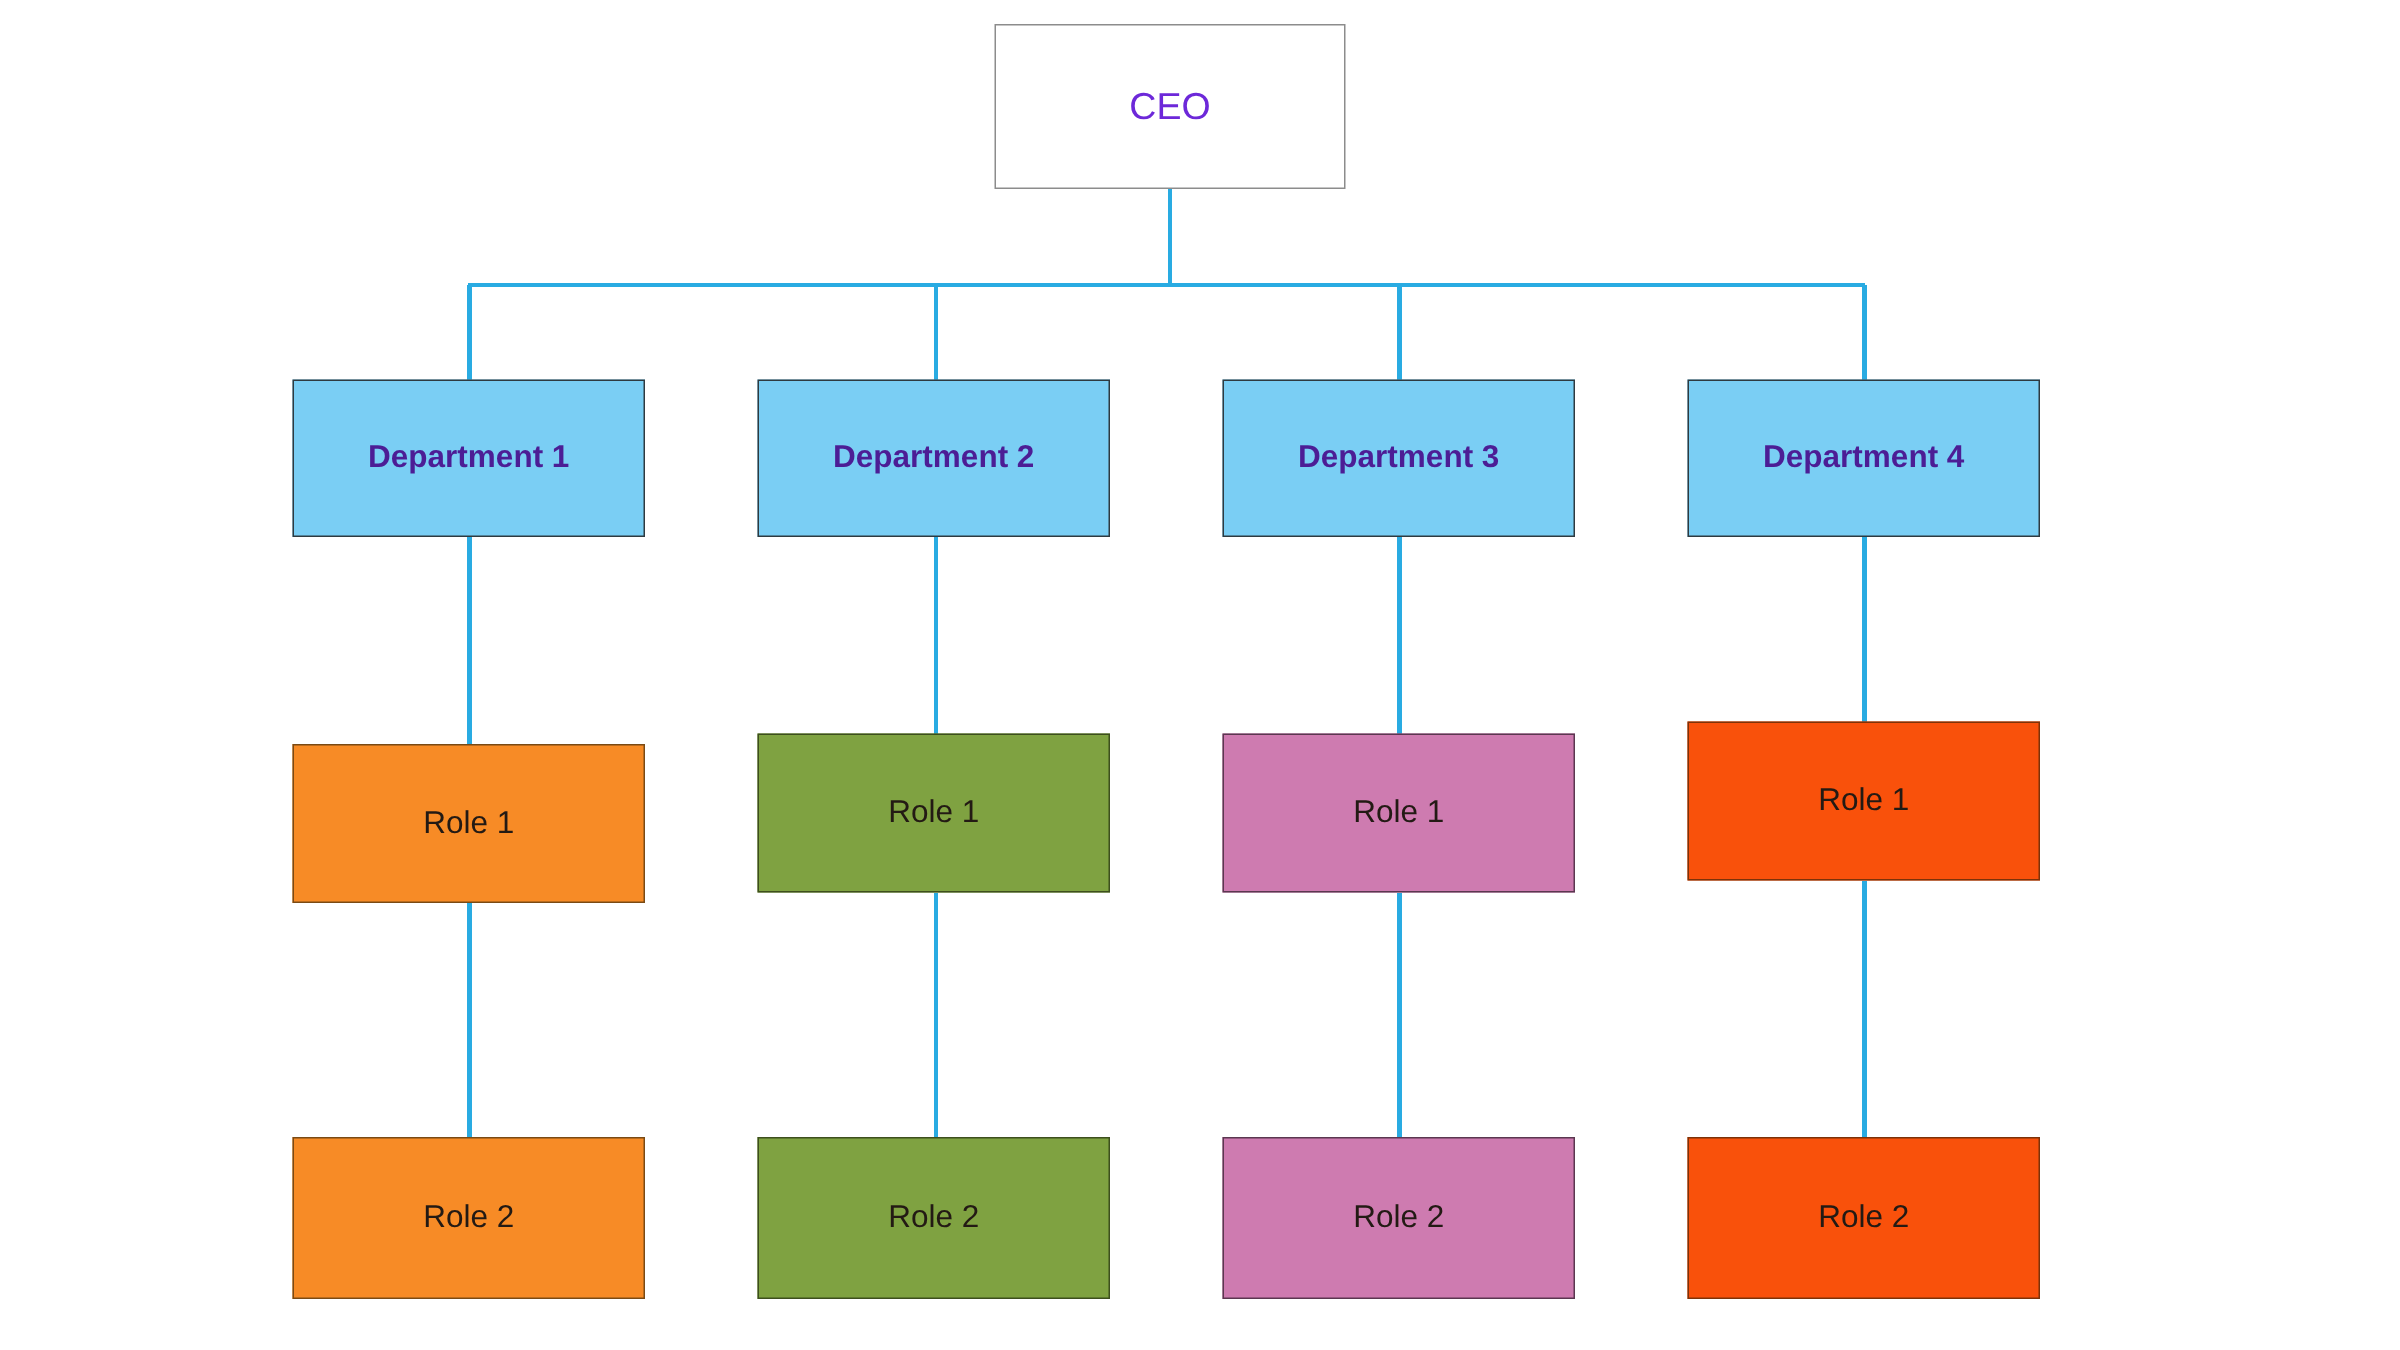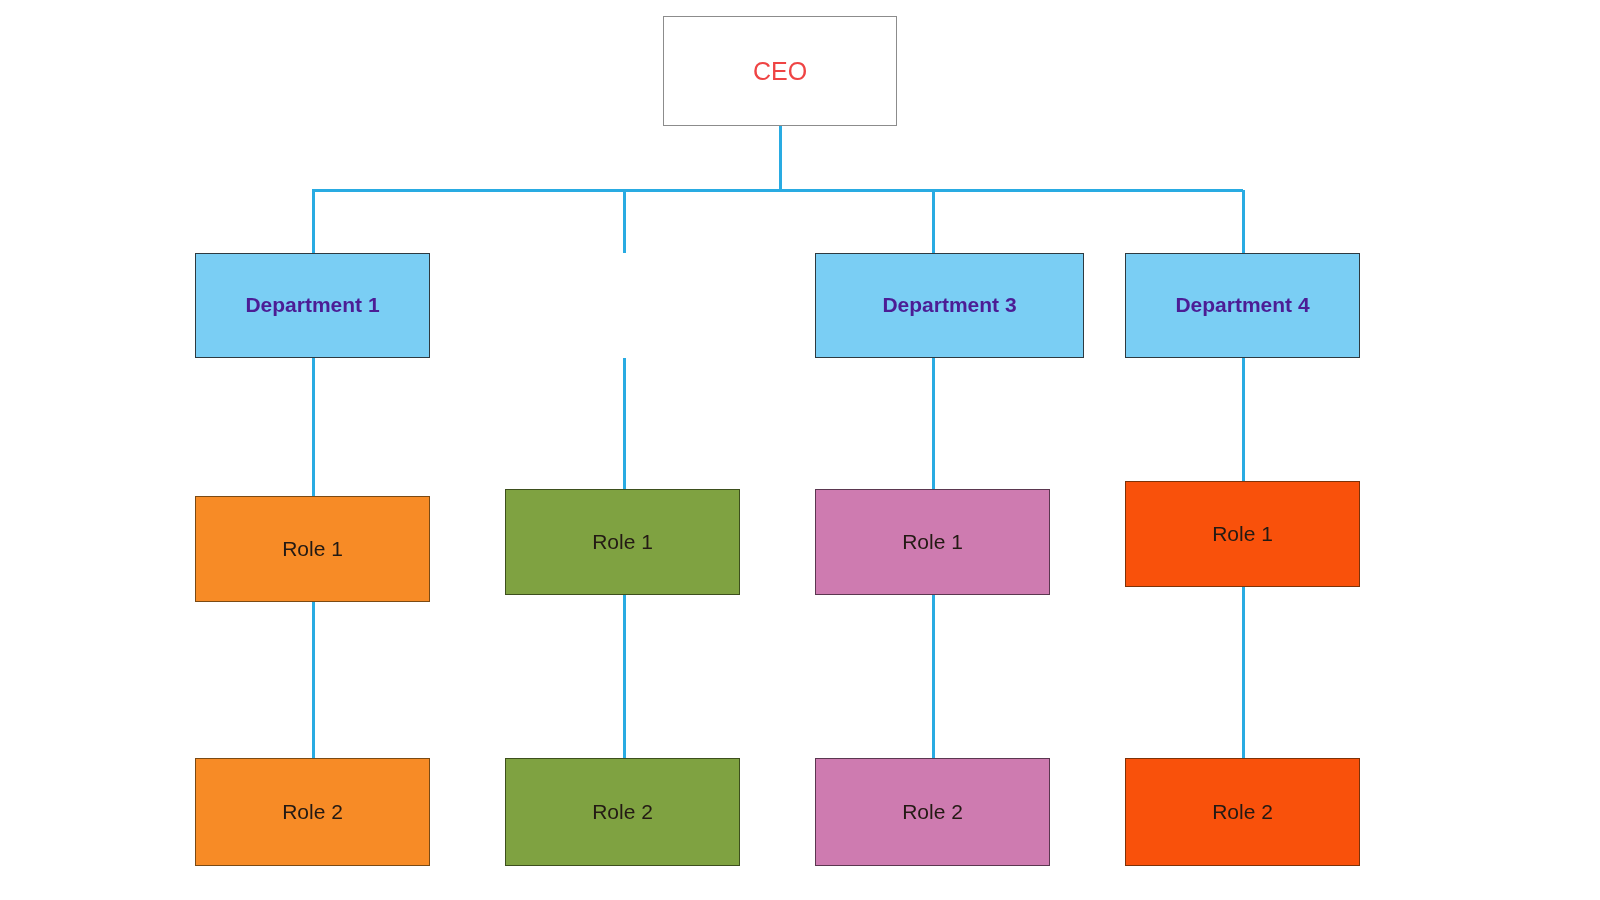--- a/index.html
+++ b/index.html
@@ -43,21 +43,21 @@
   .node .node-label {
     display: block;
     padding: 0 8px;
   }
 
   .node.root {
     background: #ffffff;
     border: 1.6px solid #8c8c8c;
     font-size: 25px;
     font-weight: 400;
-    color: #ef4444;
+    color: #6d28d9;
   }
 
   .node.dept {
     background: #7ACEF4;
     border: 1.6px solid #2e3a40;
     font-size: 21px;
     font-weight: 700;
     color: #4c1d95;
   }
 
@@ -102,28 +102,31 @@
   <div class="node dept" id="dept-0" style="left: 195px; top: 253px; width: 235px; height: 105px; background: rgb(122, 206, 244);">
     <span class="node-label">Department 1</span>
   </div>
   <div class="node role c1" id="role-0-0" style="left: 195px; top: 496px; width: 235px; height: 106px; background: rgb(247, 139, 38);">
     <span class="node-label">Role 1</span>
   </div>
   <div class="node role c1" id="role-0-1" style="left: 195px; top: 758px; width: 235px; height: 108px; background: rgb(247, 139, 38);">
     <span class="node-label">Role 2</span>
   </div>
 
+  <div class="node dept" id="dept-1" style="left: 505px; top: 253px; width: 235px; height: 105px; background: rgb(122, 206, 244);">
+    <span class="node-label">Department 2</span>
+  </div>
   <div class="node role c2" id="role-1-0" style="left: 505px; top: 489px; width: 235px; height: 106px; background: rgb(127, 162, 65);">
     <span class="node-label">Role 1</span>
   </div>
   <div class="node role c2" id="role-1-1" style="left: 505px; top: 758px; width: 235px; height: 108px; background: rgb(127, 162, 65);">
     <span class="node-label">Role 2</span>
   </div>
 
-  <div class="node dept" id="dept-2" style="left: 815px; top: 253px; width: 269px; height: 105px; background: rgb(122, 206, 244);">
+  <div class="node dept" id="dept-2" style="left: 815px; top: 253px; width: 235px; height: 105px; background: rgb(122, 206, 244);">
     <span class="node-label">Department 3</span>
   </div>
   <div class="node role c3" id="role-2-0" style="left: 815px; top: 489px; width: 235px; height: 106px; background: rgb(206, 123, 176);">
     <span class="node-label">Role 1</span>
   </div>
   <div class="node role c3" id="role-2-1" style="left: 815px; top: 758px; width: 235px; height: 108px; background: rgb(206, 123, 176);">
     <span class="node-label">Role 2</span>
   </div>
 
   <div class="node dept" id="dept-3" style="left: 1125px; top: 253px; width: 235px; height: 105px; background: rgb(122, 206, 244);">

